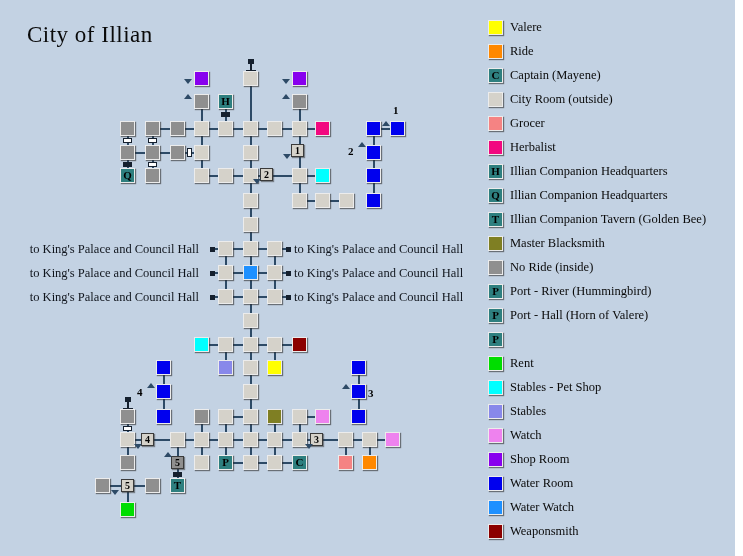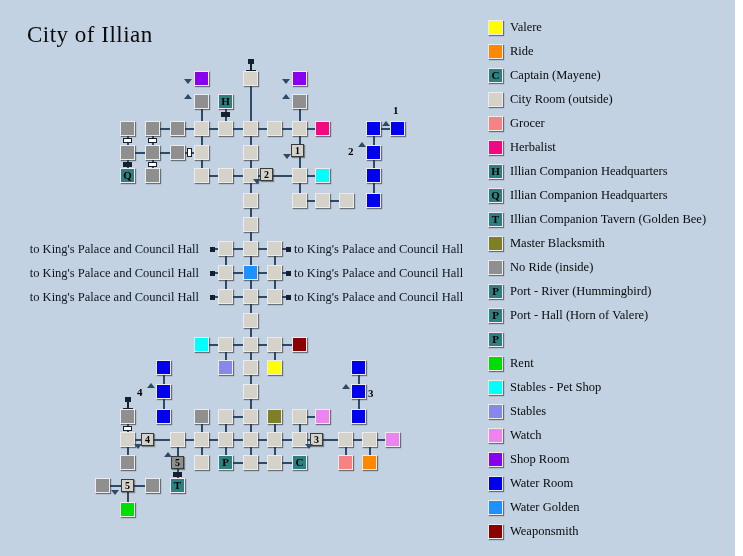--- a/index.html
+++ b/index.html
@@ -246,21 +246,21 @@
       <div class="legend-label" style="left: 30px; top: 380px;">Stables - Pet Shop</div>
       <div class="legend-swatch" style="left: 8px; top: 404px; background: rgb(136, 136, 234);"></div>
       <div class="legend-label" style="left: 30px; top: 404px;">Stables</div>
       <div class="legend-swatch" style="left: 8px; top: 428px; background: rgb(238, 130, 238);"></div>
       <div class="legend-label" style="left: 30px; top: 428px;">Watch</div>
       <div class="legend-swatch" style="left: 8px; top: 452px; background: rgb(136, 0, 238);"></div>
       <div class="legend-label" style="left: 30px; top: 452px;">Shop Room</div>
       <div class="legend-swatch" style="left: 8px; top: 476px; background: rgb(0, 0, 238);"></div>
       <div class="legend-label" style="left: 30px; top: 476px;">Water Room</div>
       <div class="legend-swatch" style="left: 8px; top: 500px; background: rgb(30, 144, 255);"></div>
-      <div class="legend-label" style="left: 30px; top: 500px;">Water Golden</div>
+      <div class="legend-label" style="left: 30px; top: 500px;">Water Watch</div>
       <div class="legend-swatch" style="left: 8px; top: 524px; background: rgb(139, 0, 0);"></div>
       <div class="legend-label" style="left: 30px; top: 524px;">Weaponsmith</div>
     </div>
 <div class="palace-label" style="top: 241px; right: 536px;">to King's Palace and Council Hall</div>
     <div class="palace-label" style="top: 265px; right: 536px;">to King's Palace and Council Hall</div>
     <div class="palace-label" style="top: 289px; right: 536px;">to King's Palace and Council Hall</div>
     <div class="palace-label" style="top: 241px; left: 294px;">to King's Palace and Council Hall</div>
     <div class="palace-label" style="top: 265px; left: 294px;">to King's Palace and Council Hall</div>
     <div class="palace-label" style="top: 289px; left: 294px;">to King's Palace and Council Hall</div>
   </div>

